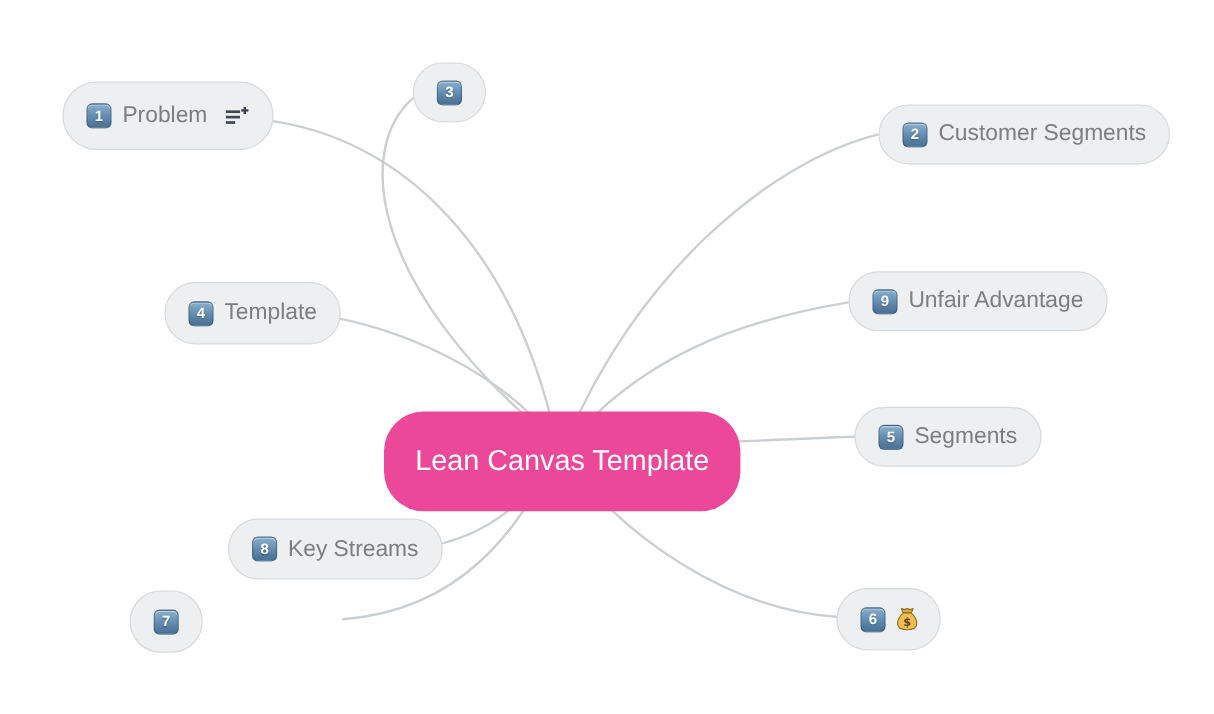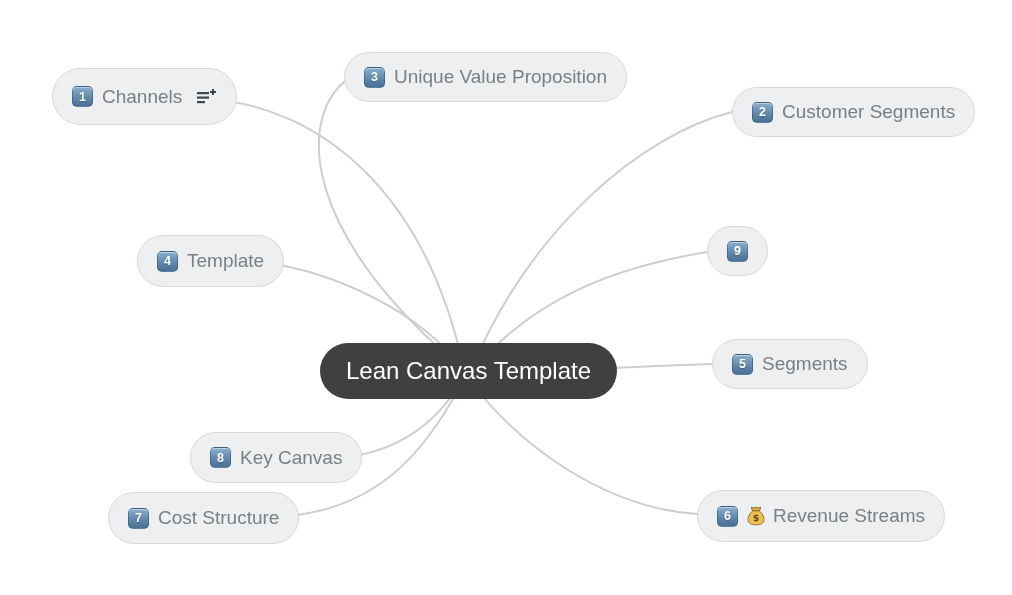--- a/index.html
+++ b/index.html
@@ -59,22 +59,22 @@
     font-size: 12.5px;
     font-weight: bold;
     text-shadow: 0 1px 1px rgba(0,0,0,0.25);
     flex: 0 0 auto;
   }
   .central-topic {
     position: absolute;
     left: 320px;
     top: 343px;
     width: 297px;
-    height: 56px;
-    background: #404040;
+    height: 83px;
+    background: #ec4899;
     border-radius: 33px;
     display: flex;
     align-items: center;
     justify-content: center;
     color: #ffffff;
     font-size: 24px;
     z-index: 3;
     cursor: pointer;
     box-sizing: border-box;
   }
@@ -102,77 +102,75 @@
     <path d="M 707 252 C 610 268, 532 300, 472 371"></path>
     <path d="M 712 364 C 645 366, 555 371, 470 375"></path>
     <path d="M 697 514 C 607 508, 520 448, 470 380"></path>
     <path d="M 286 516 C 388 508, 432 438, 463 381"></path>
     <path d="M 347 457 C 402 450, 438 420, 461 382"></path>
     <path d="M 262 262 C 335 272, 422 312, 464 371"></path>
   </svg>
 
   <div class="topic" style="left:52px; top:68px; height:57px; border-radius:29px;">
     <span class="badge">1</span>
-    <span>Channels</span>
+    <span>Problem</span>
     <span class="note-icon">
       <svg width="20" height="16" viewBox="0 0 20 16" xmlns="http://www.w3.org/2000/svg">
         <g fill="#3e4553">
           <rect x="0" y="3" width="12" height="2.2"></rect>
           <rect x="0" y="7.5" width="12" height="2.2"></rect>
           <rect x="0" y="12" width="8" height="2.2"></rect>
           <rect x="15" y="0" width="2" height="6"></rect>
           <rect x="13" y="2" width="6" height="2"></rect>
         </g>
       </svg>
     </span>
   </div>
 
   <div class="topic" style="left:732px; top:87px;">
     <span class="badge">2</span>
     <span>Customer Segments</span>
   </div>
 
   <div class="topic" style="left:344px; top:52px;">
     <span class="badge">3</span>
-    <span>Unique Value Proposition</span>
   </div>
 
   <div class="topic" style="left:137px; top:235px; height:52px;">
     <span class="badge">4</span>
     <span>Template</span>
   </div>
 
   <div class="topic" style="left:707px; top:226px;">
     <span class="badge">9</span>
+    <span>Unfair Advantage</span>
   </div>
 
   <div class="topic" style="left:712px; top:339px;">
     <span class="badge">5</span>
     <span>Segments</span>
   </div>
 
   <div class="central-topic">
     <span>Lean Canvas Template</span>
   </div>
 
   <div class="topic" style="left:190px; top:432px; height:51px;">
     <span class="badge">8</span>
-    <span>Key Canvas</span>
+    <span>Key Streams</span>
   </div>
 
   <div class="topic" style="left:108px; top:492px; height:52px;">
     <span class="badge">7</span>
-    <span>Cost Structure</span>
   </div>
 
   <div class="topic" style="left:697px; top:490px; height:52px;">
     <span class="badge">6</span>
     <span class="moneybag-icon">
       <svg width="18" height="20" viewBox="0 0 18 20" xmlns="http://www.w3.org/2000/svg">
         <path d="M5.6 4.6 L4.2 1.6 Q4 1 4.7 1.2 L6.6 2 L9 1.2 L11.4 2 L13.3 1.2 Q14 1 13.8 1.6 L12.4 4.6 Z" fill="#e3a93c" stroke="#8a6a1e" stroke-width="0.9"></path>
         <path d="M5.8 4.8 C2.6 7.6 1 10.6 1 13.6 C1 17.4 4.6 18.8 9 18.8 C13.4 18.8 17 17.4 17 13.6 C17 10.6 15.4 7.6 12.2 4.8 Z" fill="#f0bd51" stroke="#8a6a1e" stroke-width="0.9"></path>
         <text x="9" y="15.4" font-size="9.5" font-weight="bold" font-family="DejaVu Sans, sans-serif" fill="#5d4512" text-anchor="middle">$</text>
       </svg>
     </span>
-    <span>Revenue Streams</span>
   </div>
 
 </div>
 
 </body></html>

